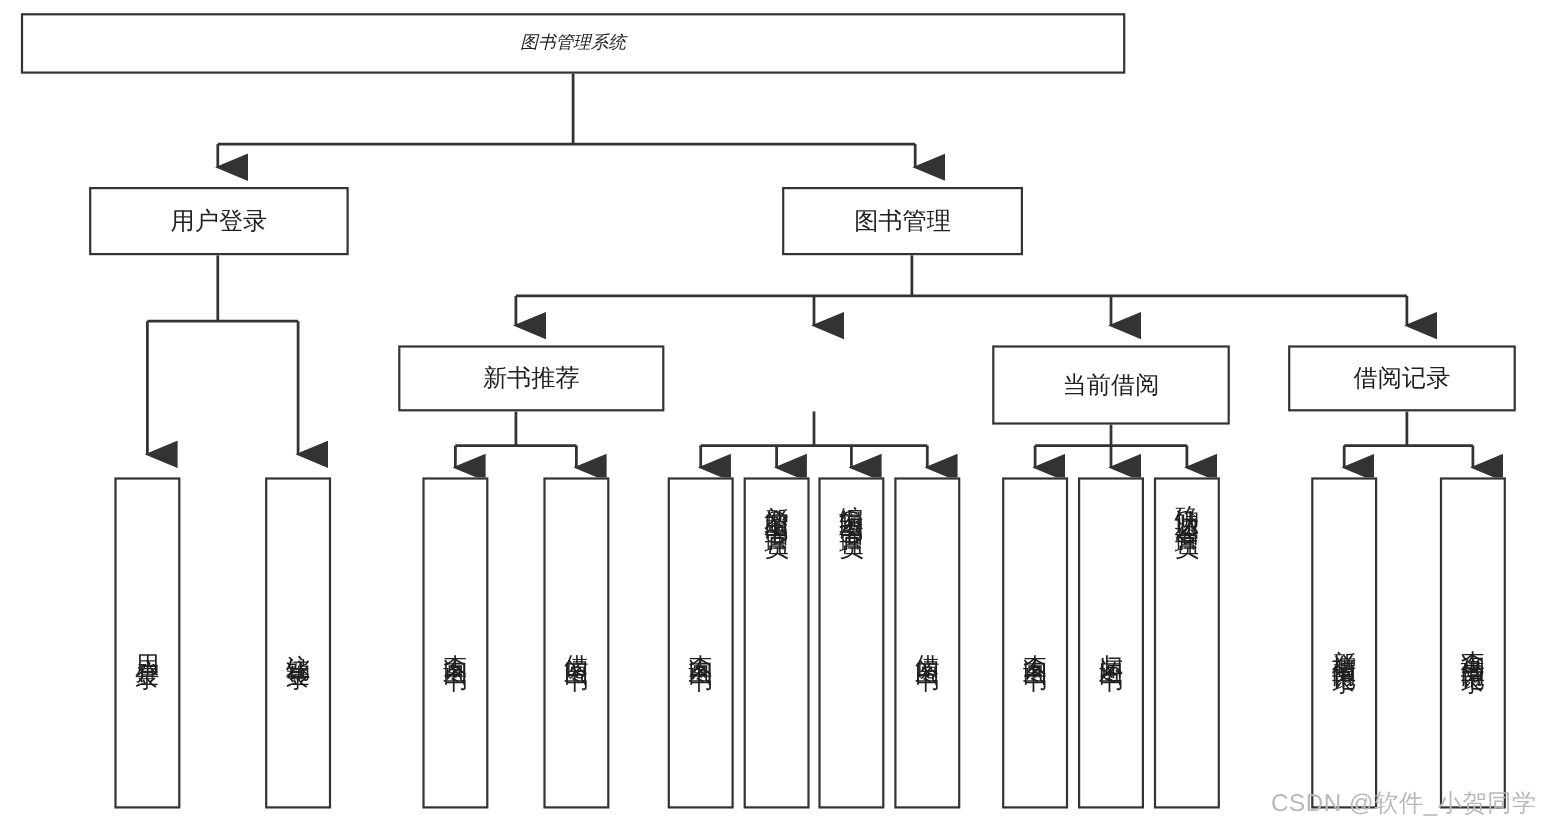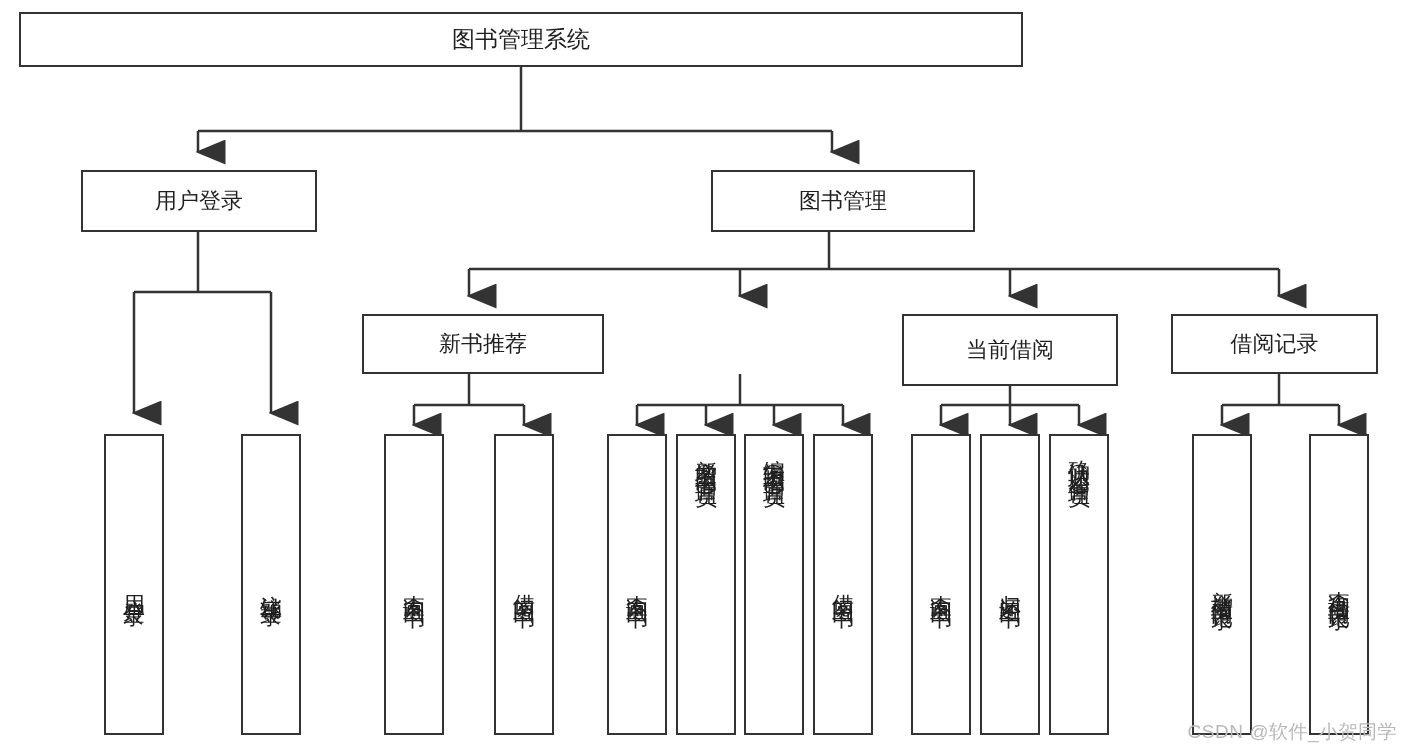--- a/index.html
+++ b/index.html
@@ -36,21 +36,22 @@
     color: #1f1f1f;
   }
   .node .label {
     display: block;
     text-align: center;
     line-height: 1.25;
     white-space: nowrap;
   }
   
   .lvl0 {
-    font-size: 23px;
+    font-size: 16px;
+    font-style: italic;
   }
   
   .lvl1, .lvl2 {
     font-size: 22px;
   }
   
   .leaf {
     border-width: 2px;
     align-items: flex-start;
     padding-top: 6px;
@@ -67,21 +68,21 @@
   }
   
   .leaf.short {
     align-items: center;
     padding-top: 0;
   }
   .watermark {
     position: absolute;
     right: 8px;
     bottom: 2px;
-    font-size: 19px;
+    font-size: 22px;
     color: #b9b9b9;
     letter-spacing: 0.5px;
     white-space: nowrap;
     user-select: none;
   }
 </style>
 </head>
 <body>
 
 <div id="canvas">
@@ -137,21 +138,21 @@
   </svg>
 
   <div class="node lvl0" style="left:19px; top:12px; width:1004px; height:55px;">
     <span class="label">图书管理系统</span>
   </div>
 
   <div class="node lvl1" style="left:81px; top:170px; width:236px; height:62px;">
     <span class="label">用户登录</span>
   </div>
 
-  <div class="node lvl1" style="left:711px; top:170px; width:264px; height:62px;">
+  <div class="node lvl1" style="left:711px; top:170px; width:219px; height:62px;">
     <span class="label">图书管理</span>
   </div>
 
   <div class="node lvl2" style="left:362px; top:314px; width:242px; height:60px;">
     <span class="label">新书推荐</span>
   </div>
 
 
   <div class="node lvl2" style="left:902px; top:314px; width:216px; height:72px;">
     <span class="label">当前借阅</span>

